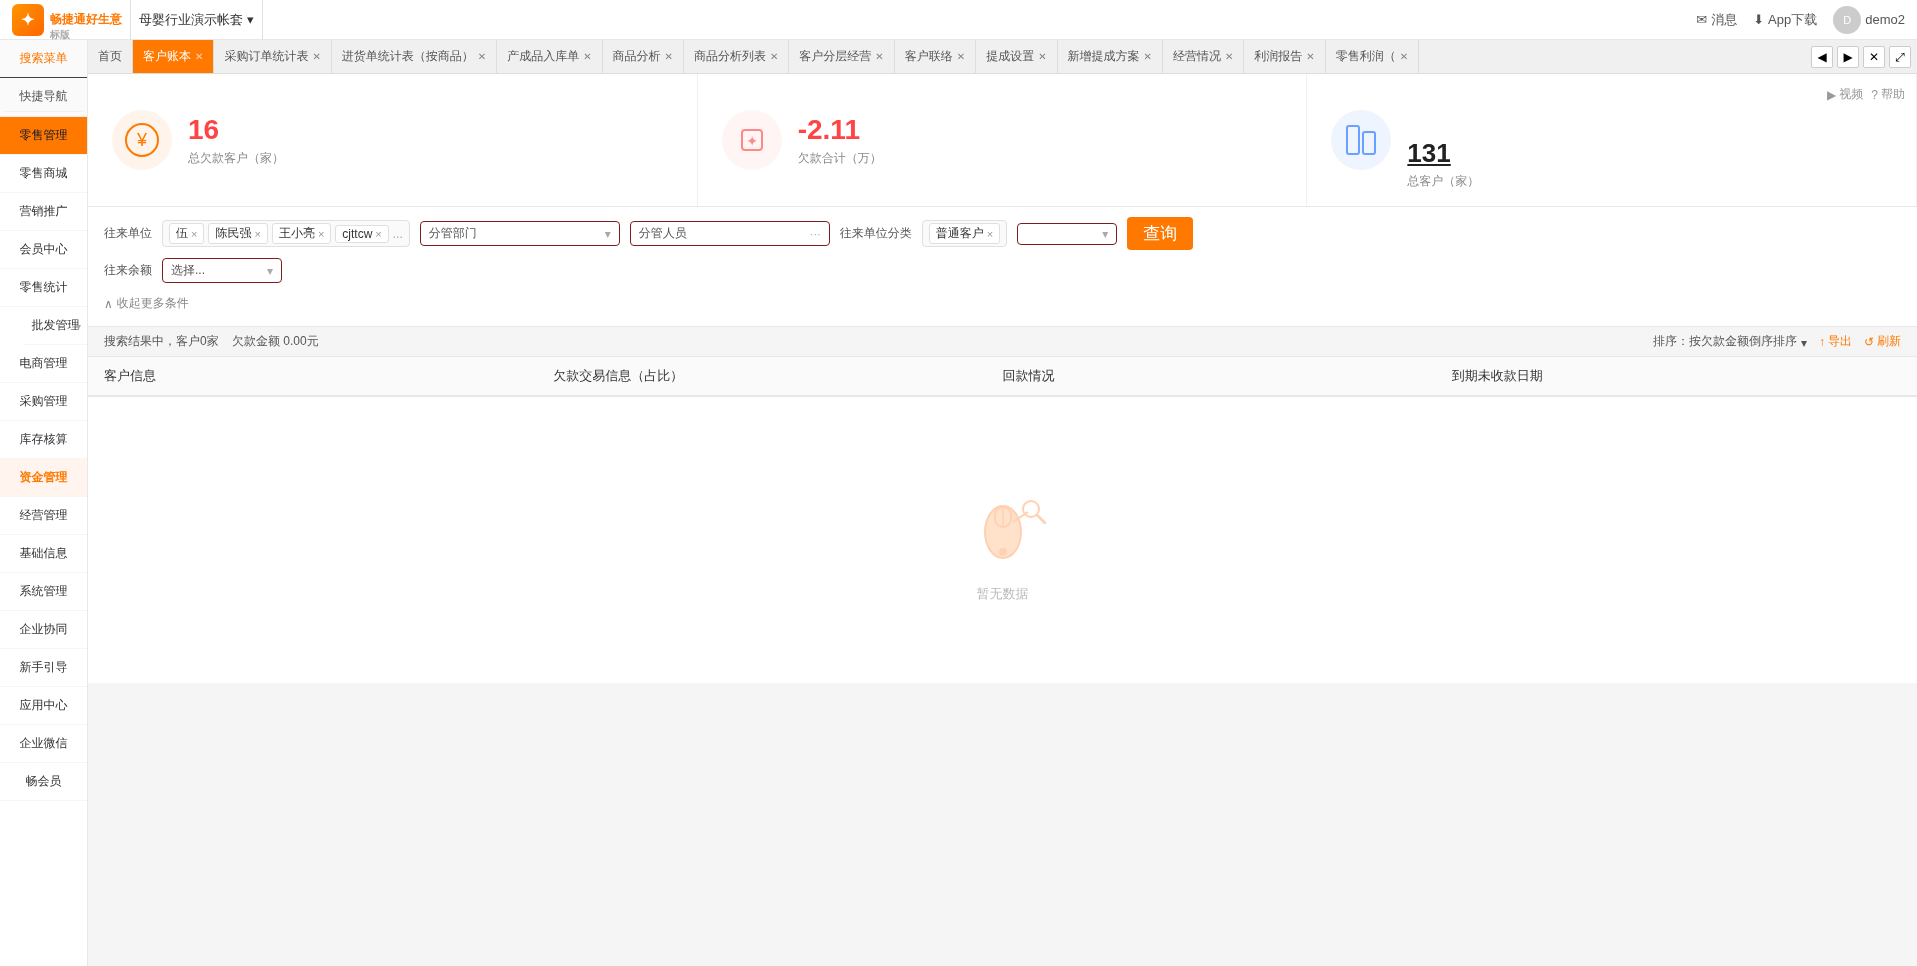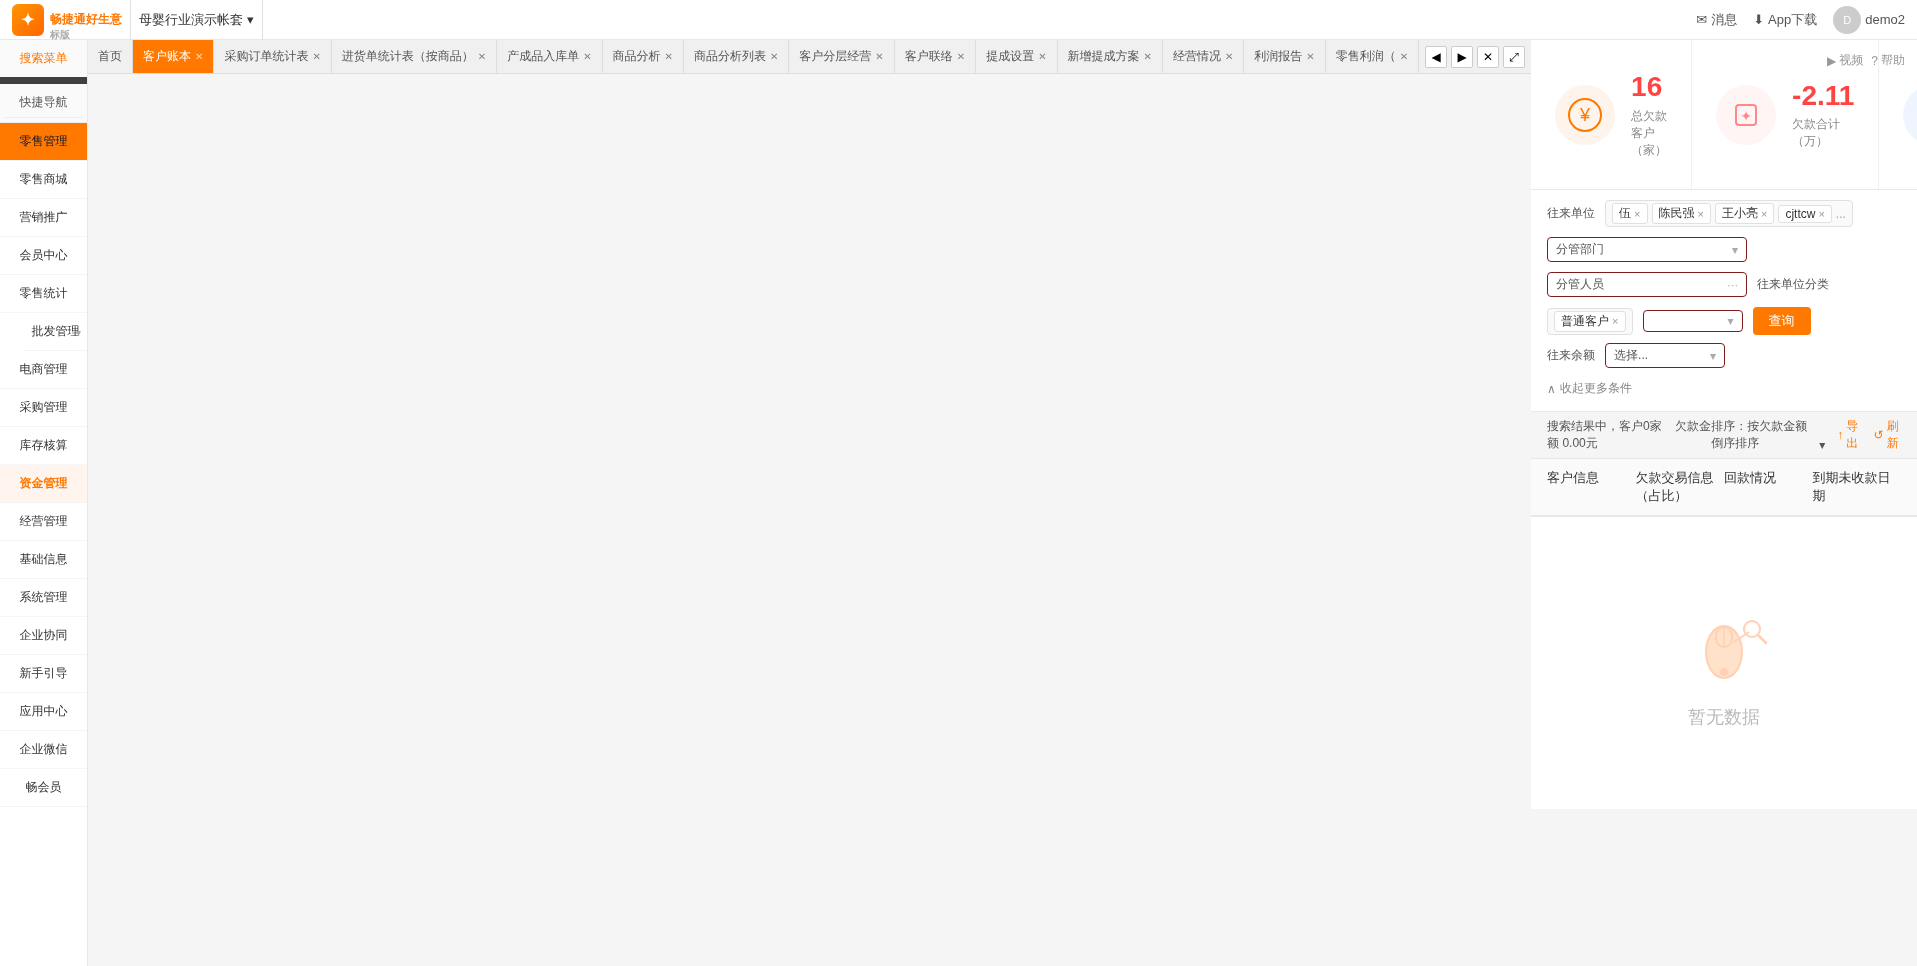--- a/index.html
+++ b/index.html
@@ -29,21 +29,21 @@
 
     
     .sidebar { width: 88px; background: #fff; border-right: 1px solid #e8e8e8; display: flex; flex-direction: column; flex-shrink: 0; overflow-y: auto; }
     .sidebar-search-btn { width: 100%; background: none; border: none; color: #ff7800; font-size: 12px; cursor: pointer; padding: 4px 0; }
     .sidebar-nav-btn { width: 100%; background: none; border: none; font-size: 12px; color: #555; cursor: pointer; padding: 6px 0; border-bottom: 1px solid #f0f0f0; }
     .sidebar-item { padding: 10px 6px; text-align: center; cursor: pointer; font-size: 12px; color: #333; border-bottom: 1px solid #f5f5f5; }
     .sidebar-item.active { background: #ff7800; color: #0f172a; }
     .sidebar-item.active-sub { color: #ff7800; font-weight: bold; }
 
     
-    .content-area { flex: 1; display: flex; flex-direction: row; overflow: hidden; }
+    .content-area { flex: 1; display: flex; flex-direction: column; overflow: hidden; }
 
     
     .tab-bar { background: #f0f0f0; display: flex; align-items: center; flex-shrink: 0; border-bottom: 1px solid #ddd; height: 34px; overflow: hidden; }
     .tab-item { display: flex; align-items: center; padding: 0 10px; height: 34px; cursor: pointer; font-size: 12px; color: #555; border-right: 1px solid #ddd; white-space: nowrap; background: #f0f0f0; gap: 4px; flex-shrink: 0; }
     .tab-item.active { background: #ff7800; color: white; }
     .tab-item .tab-close { font-size: 10px; cursor: pointer; opacity: 0.7; }
     .tab-item.active .tab-close { color: white; }
     .tab-bar-controls { display: flex; align-items: center; margin-left: auto; gap: 4px; padding: 0 6px; }
     .tab-ctrl-btn { width: 22px; height: 22px; border: 1px solid #ccc; background: #fff; cursor: pointer; display: flex; align-items: center; justify-content: center; font-size: 12px; border-radius: 2px; }
 
@@ -70,33 +70,33 @@
     .filter-row { display: flex; align-items: center; gap: 10px; flex-wrap: wrap; margin-bottom: 8px; }
     .filter-row:last-child { margin-bottom: 0; }
     .filter-label { font-size: 12px; color: #555; white-space: nowrap; }
     .filter-tag-group { display: flex; align-items: center; gap: 4px; border: 1px solid #e0e0e0; border-radius: 4px; padding: 2px 6px; background: #fafafa; }
     .filter-tag { display: flex; align-items: center; gap: 3px; font-size: 12px; color: #333; background: #fff; border: 1px solid #e0e0e0; border-radius: 3px; padding: 1px 6px; }
     .filter-tag .remove { cursor: pointer; color: #999; font-size: 11px; }
     .filter-more { font-size: 12px; color: #aaa; cursor: pointer; }
     .filter-select { display: flex; align-items: center; border: 1px solid #7f1d1d; border-radius: 4px; padding: 3px 8px; background: #fff; min-width: 140px; cursor: pointer; font-size: 12px; color: #555; }
     .filter-select .arrow { margin-left: auto; color: #aaa; }
     .collapse-btn { display: flex; align-items: center; gap: 4px; font-size: 12px; color: #888; cursor: pointer; margin: 0 auto; }
-    .query-btn { background: #ff7800; color: white; border: none; border-radius: 4px; padding: 5px 16px; font-size: 13px; cursor: pointer; }
+    .query-btn { background: #ff7800; color: white; border: none; border-radius: 4px; padding: 5px 16px; font-size: 17px; cursor: pointer; }
 
     
     .results-bar { background: #f5f5f5; padding: 6px 16px; display: flex; align-items: center; justify-content: space-between; border-bottom: 1px solid #e8e8e8; font-size: 12px; color: #555; }
     .results-right { display: flex; align-items: center; gap: 12px; }
     .sort-select { display: flex; align-items: flex-end; gap: 4px; font-size: 12px; color: #555; cursor: pointer; }
     .action-btn { display: flex; align-items: center; gap: 3px; font-size: 12px; color: #ff7800; cursor: pointer; }
 
     
     .data-table { background: #fff; width: 100%; }
     .table-header { display: grid; grid-template-columns: 1fr 1fr 1fr 1fr; border-bottom: 2px solid #e8e8e8; padding: 10px 16px; background: #fafafa; }
     .table-header-cell { font-size: 13px; color: #333; font-weight: 500; }
-    .table-empty { display: flex; flex-direction: column; align-items: center; justify-content: center; padding: 80px 0; color: #bbb; font-size: 18px; }
+    .table-empty { display: flex; flex-direction: column; align-items: center; justify-content: center; padding: 80px 0; color: #bbb; font-size: 13px; }
   </style>
 </head>
 <body>
 
 <div class="top-header">
   <div class="top-header-left">
     <div class="logo-area">
       <div class="logo-icon">✦</div>
       <div>
         <div style="font-size:12px;font-weight:bold;color:#ff7800;margin-top:14px;">畅捷通好生意</div>
@@ -120,21 +120,21 @@
     <span>
       <div class="avatar">D</div>
       <span>demo2</span>
     </span>
   </div>
 </div>
 
 <div class="main-layout">
 
   <div class="sidebar">
-    <div style="padding:6px;border-bottom:7px solid #404040;background:#fafafa;">
+    <div style="padding:6px;border-bottom:1px solid #404040;background:#fafafa;">
       <button class="sidebar-search-btn">搜索菜单</button>
     </div>
     <div style="padding:4px;border-bottom:1px solid #eee;background:#fafafa;">
       <button class="sidebar-nav-btn">快捷导航</button>
     </div>
     <div class="sidebar-item active">
       <div>零售管理</div>
     </div>
     <div class="sidebar-item">
       <div>零售商城</div>

